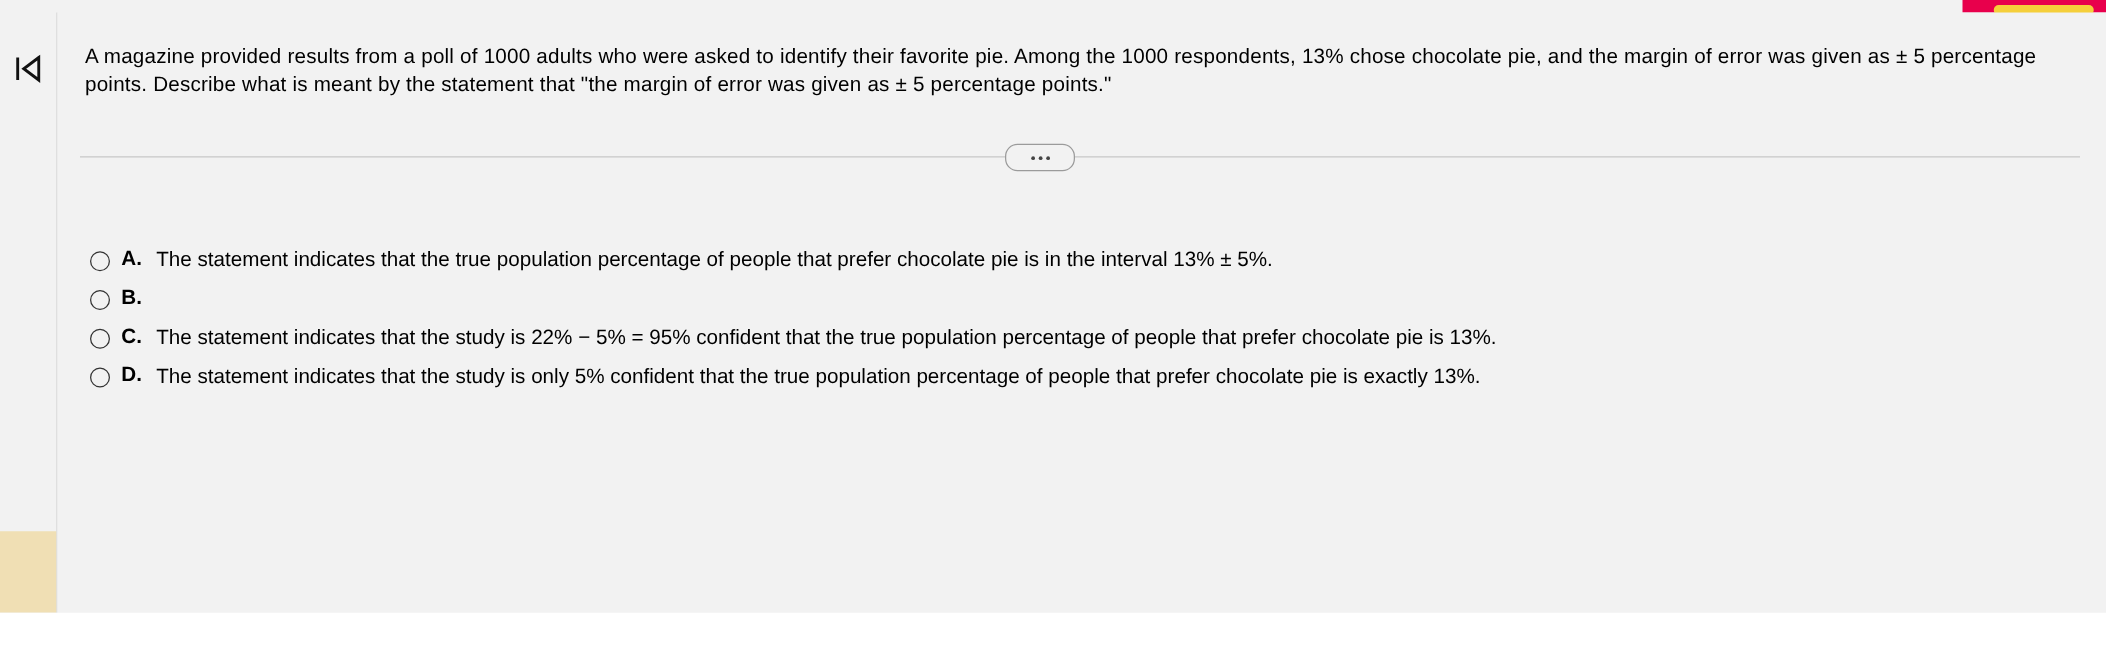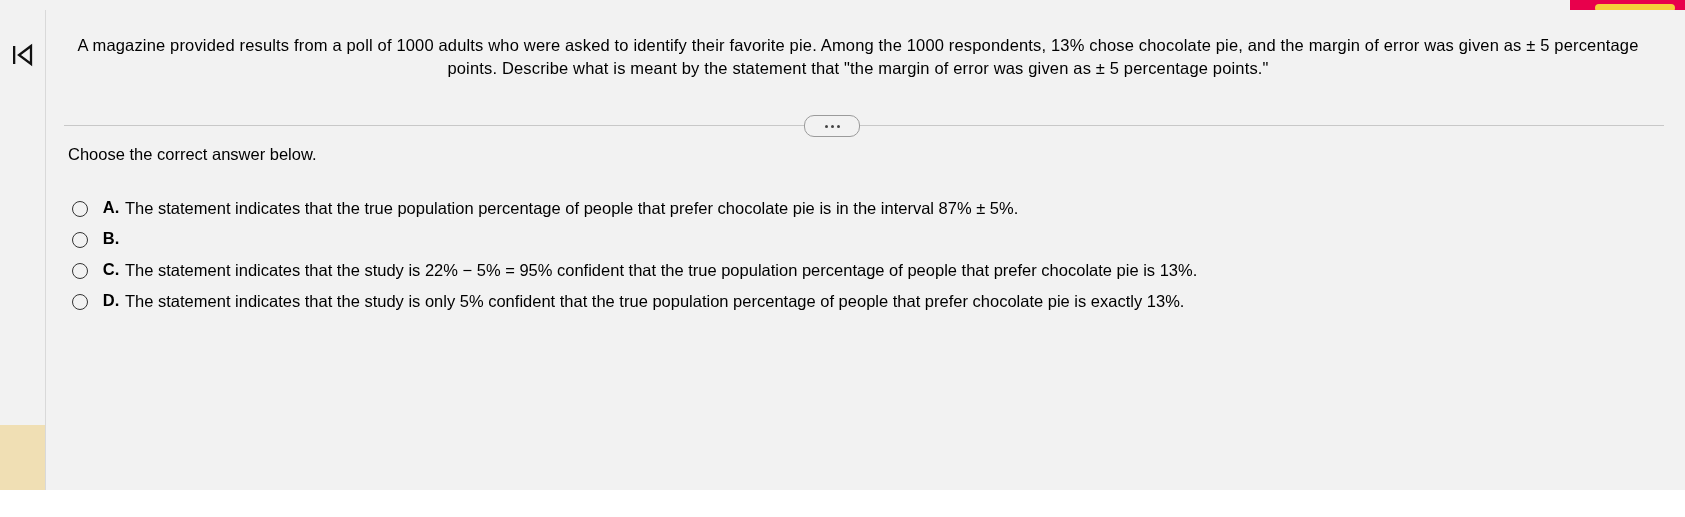--- a/index.html
+++ b/index.html
@@ -14,21 +14,20 @@
     font-family: "Liberation Sans", sans-serif;
     color: #000000;
   }
 
   #app {
     position: relative;
     width: 1685px;
     height: 490px;
     background: #f2f2f2;
     overflow: hidden;
-    text-align: center;
   }
 
   
   .top-bar {
     position: absolute;
     top: 0;
     left: 0;
     width: 1685px;
     height: 10px;
     background: #f2f2f2;
@@ -208,28 +207,27 @@
 
     <div class="divider-wrap">
       <div class="divider-line"></div>
       <div class="dots-pill">
         <i></i>
           <i></i>
           <i></i>
       </div>
     </div>
 
-    <div class="prompt">Choose the correct answer below.</div>
 
     <div class="choices">
 
       <div class="choice">
         <span class="radio"></span>
         <span class="choice-letter">A.</span>
-        <span class="choice-text">The statement indicates that the true population percentage of people that prefer chocolate pie is in the interval 87% ± 5%.</span>
+        <span class="choice-text">The statement indicates that the true population percentage of people that prefer chocolate pie is in the interval 13% ± 5%.</span>
       </div>
 
       <div class="choice">
         <span class="radio"></span>
         <span class="choice-letter">B.</span>
       </div>
 
       <div class="choice">
         <span class="radio"></span>
         <span class="choice-letter">C.</span>

